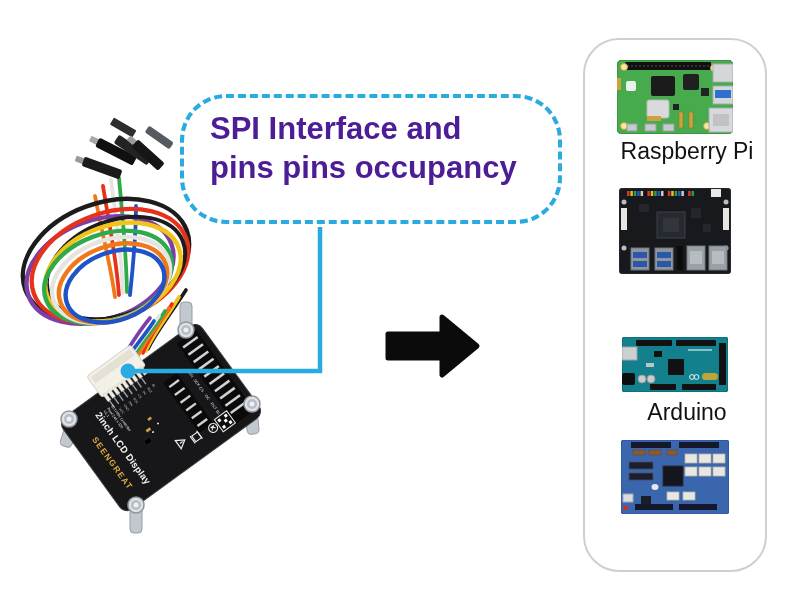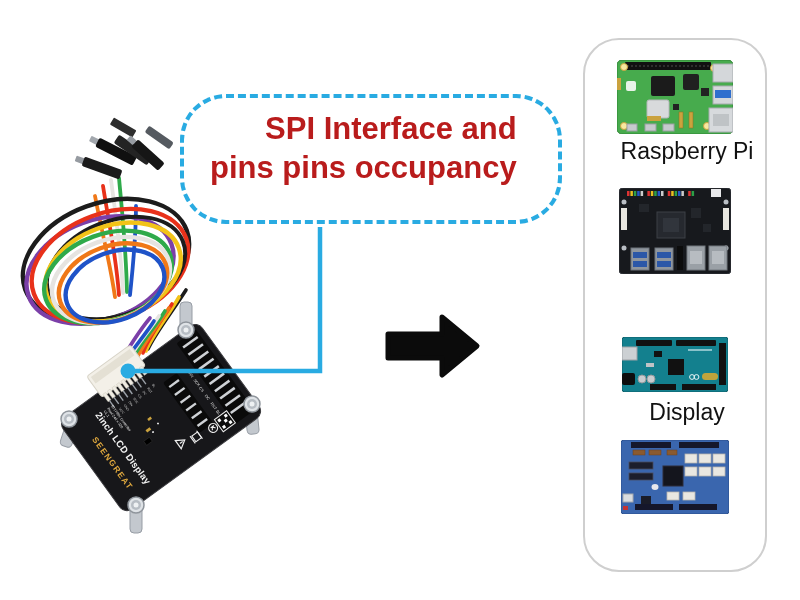--- a/index.html
+++ b/index.html
@@ -3,21 +3,21 @@
 <meta charset="utf-8">
 <style>
   html,body{margin:0;padding:0;background:#fff;}
   .stage{position:relative;width:800px;height:600px;background:#fff;overflow:hidden;
          font-family:"Liberation Sans",sans-serif;}
   .scene{position:absolute;left:0;top:0;}
   .bubble{position:absolute;left:180px;top:94px;width:382px;height:130px;
           border:4px dashed var(--accent,#29abe2);border-radius:46px;box-sizing:border-box;
           background:transparent;}
   .bubble-text{position:absolute;left:26px;top:11px;font-size:31px;font-weight:bold;
-               color:#b91c1c;line-height:39px;letter-spacing:0;white-space:nowrap;text-align:right;}
+               color:#4c1d95;line-height:39px;letter-spacing:0;white-space:nowrap;}
   .panel{position:absolute;left:583px;top:38px;width:184px;height:534px;background:#fff;
          border:2px solid #cfcfcf;border-radius:36px;box-sizing:border-box;}
   .board-fig{position:absolute;left:0;width:100%;display:flex;justify-content:center;}
   .board-label{position:absolute;left:12px;width:100%;text-align:center;font-size:23px;
                color:#111;}
 </style>
 </head>
 <body>
 
 <div class="stage">
@@ -332,21 +332,21 @@
         <rect x="32" y="14" width="8" height="6" fill="#111"></rect>
         <rect x="24" y="26" width="8" height="4" fill="#c0c3c6"></rect>
         <circle cx="20" cy="42" r="4" fill="#c9cdd0" stroke="#96999c"></circle>
         <circle cx="29" cy="42" r="4" fill="#c9cdd0" stroke="#96999c"></circle>
         <circle cx="70" cy="40" r="2.4" fill="none" stroke="#e8f4f6" stroke-width="1"></circle>
         <circle cx="74.5" cy="40" r="2.4" fill="none" stroke="#e8f4f6" stroke-width="1"></circle>
         <rect x="80" y="36" width="16" height="7" rx="3.5" fill="#bfa43c"></rect>
         <rect x="66" y="12" width="24" height="2" fill="#d7eef1" opacity="0.6"></rect>
       </svg>
     </div>
-    <div class="board-label" style="top:359px">Display</div>
+    <div class="board-label" style="top:359px">Arduino</div>
 
     <div class="board-fig" style="top:400px">
       <svg width="108" height="74" viewBox="0 0 108 74">
         <rect x="0" y="0" width="108" height="74" rx="3" fill="#3a66ae" stroke="#2a4f8d" stroke-width="1"></rect>
         <rect x="10" y="2" width="40" height="6" fill="#15172b"></rect>
         <rect x="58" y="2" width="40" height="6" fill="#15172b"></rect>
         <rect x="12" y="10" width="12" height="5" fill="#8a5a30" stroke="#6b421f" stroke-width="0.5"></rect>
         <rect x="28" y="10" width="12" height="5" fill="#8a5a30" stroke="#6b421f" stroke-width="0.5"></rect>
         <rect x="46" y="10" width="10" height="5" fill="#8a5a30" stroke="#6b421f" stroke-width="0.5"></rect>
         <g fill="#e9e7e1" stroke="#b9b6ae" stroke-width="0.8">

